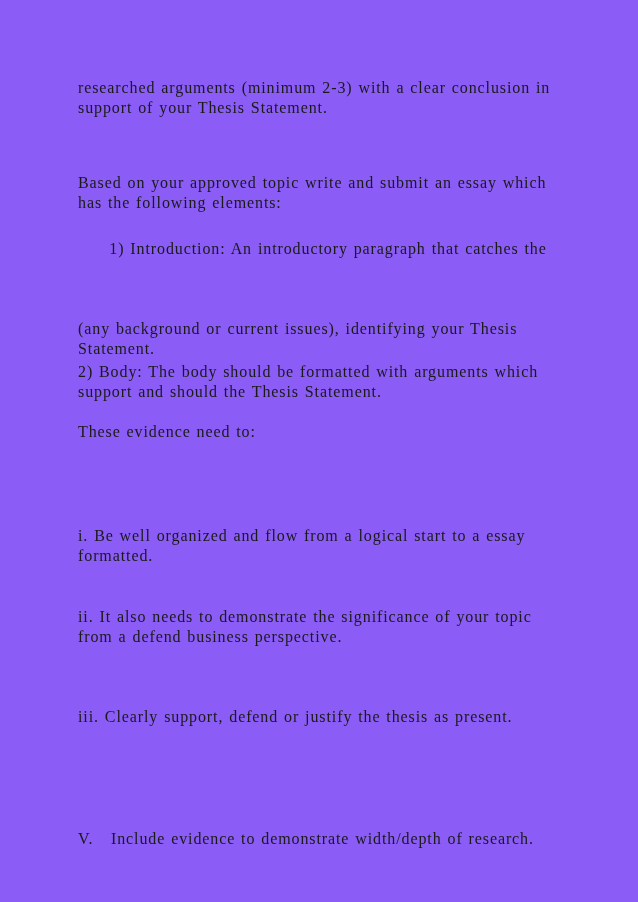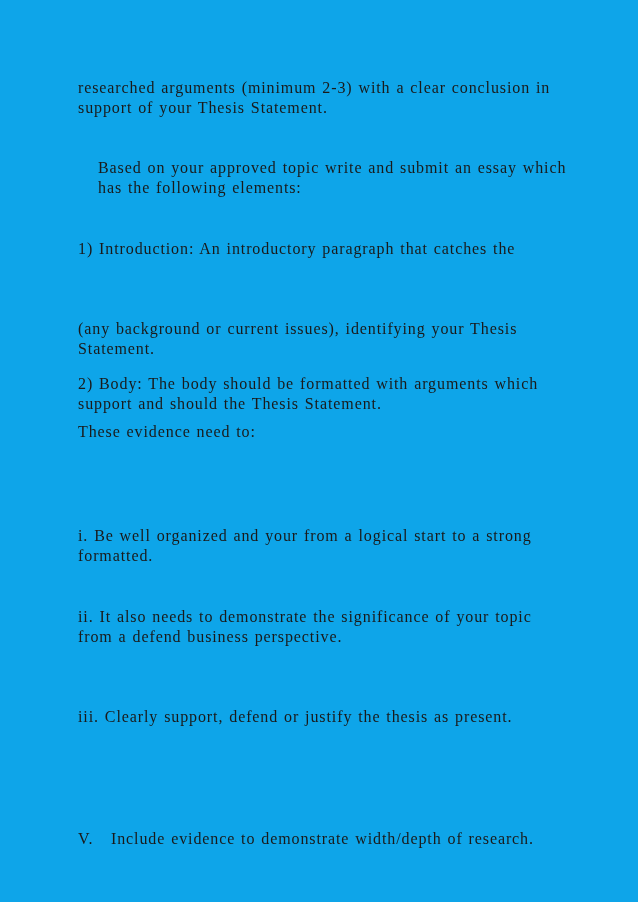--- a/index.html
+++ b/index.html
@@ -13,21 +13,21 @@
       position: relative;
       overflow: hidden;
       font-family: "Liberation Serif", "DejaVu Serif", serif;
       color: #1a1a1a;
     }
     .page {
       position: absolute;
       left: 0; top: 0;
       width: 638px;
       height: 902px;
-      background: #0ea5e9;
+      background: #8b5cf6;
       font-family: Liberation Serif, serif;
     }
     .para {
       position: absolute;
       left: 78px;
       width: 500px;
       font-size: 16px;
       line-height: 20px;
       letter-spacing: 0.9px;
       word-spacing: 1px;
@@ -41,45 +41,45 @@
 </head>
 <body>
 
 <div class="page">
 
   <div class="para" style="top:78px;">
     <span class="line">researched arguments (minimum 2-3) with a clear conclusion in</span>
     <span class="line">support of your Thesis Statement.</span>
   </div>
 
-  <div class="para" style="top:158px;margin-left:20px;">
+  <div class="para" style="top:173px;">
     <span class="line">Based on your approved topic write and submit an essay which</span>
     <span class="line">has the following elements:</span>
   </div>
 
-  <div class="para" style="top:239px;">
+  <div class="para" style="top:239px;text-align:center;">
     <span class="line">1) Introduction: An introductory paragraph that catches the</span>
   </div>
 
   <div class="para" style="top:319px;">
     <span class="line">(any background or current issues), identifying your Thesis</span>
     <span class="line">Statement.</span>
   </div>
 
-  <div class="para" style="top:362px;margin-top:12px;">
+  <div class="para" style="top:362px;">
     <span class="line">2) Body: The body should be formatted with arguments which</span>
     <span class="line">support and should the Thesis Statement.</span>
   </div>
 
   <div class="para" style="top:422px;">
     <span class="line">These evidence need to:</span>
   </div>
 
   <div class="para" style="top:526px;">
-    <span class="line">i. Be well organized and your from a logical start to a strong</span>
+    <span class="line">i. Be well organized and flow from a logical start to a essay</span>
     <span class="line">formatted.</span>
   </div>
 
   <div class="para" style="top:607px;">
     <span class="line">ii. It also needs to demonstrate the significance of your topic</span>
     <span class="line">from a defend business perspective.</span>
   </div>
 
   <div class="para" style="top:707px;">
     <span class="line">iii. Clearly support, defend or justify the thesis as present.</span>

